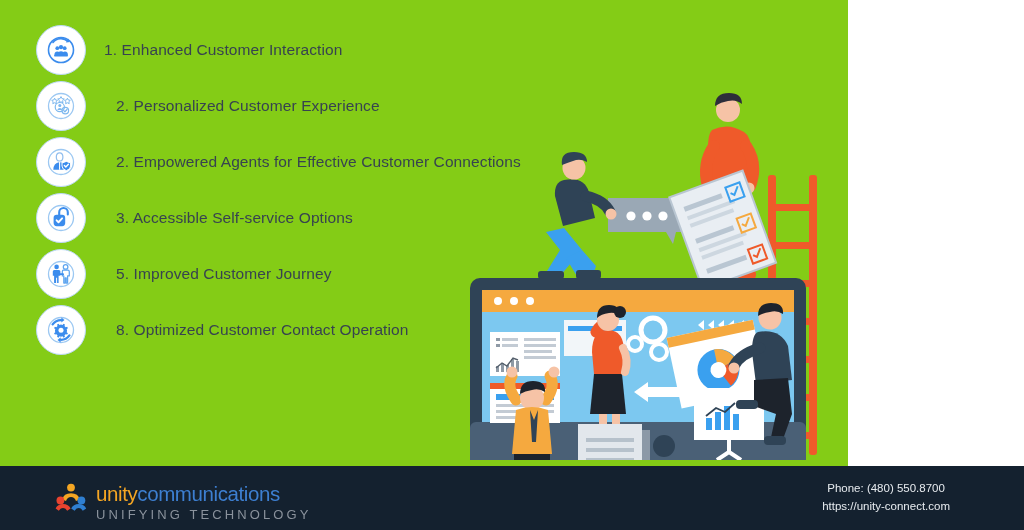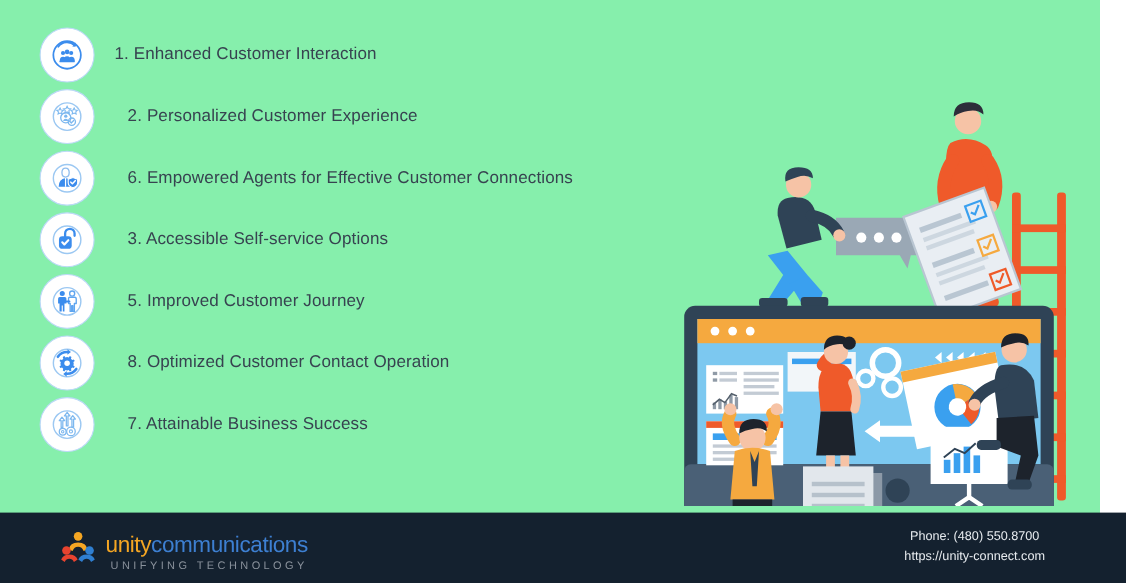--- a/index.html
+++ b/index.html
@@ -2,21 +2,21 @@
 <html><head>
 <meta charset="utf-8">
 <style>
   html,body{margin:0;padding:0;}
   body{
     width:1024px;height:530px;
     background:#ffffff;
     font-family:"Liberation Sans","DejaVu Sans",sans-serif;
     overflow:hidden;position:relative;
   }
-  .infographic{position:relative;width:1000px;height:530px;background:#86efac;}
+  .infographic{position:relative;width:848px;height:530px;background:#84cc16;}
 
   
   .benefit-list{
     position:absolute;left:36px;top:22px;width:600px;
   }
   .benefit-row{
     display:flex;align-items:center;
     height:56px;margin-bottom:0px;
   }
   .benefit-row + .benefit-row{margin-top:0px;gap:12px;}
@@ -53,21 +53,21 @@
   .brand{display:flex;align-items:center;margin-left:55px;}
   .brand-mark{width:32px;height:30px;margin-right:9px;}
   .brand-text{display:flex;flex-direction:column;justify-content:space-between;margin-top:10px;}
   .brand-wordmark{
     font-size:20.5px;letter-spacing:-0.4px;line-height:1;
     font-weight:400;
   }
   .brand-unity{color:#f5a623;}
   .brand-comms{color:#3d7fd1;}
   .brand-tagline{
-    font-size:10px;letter-spacing:3.1px;color:#8a929c;
+    font-size:13px;letter-spacing:3.1px;color:#8a929c;
     margin-top:3px;text-align:right;
   }
   .contact{
     margin-right:74px;text-align:center;color:#e7ebef;
     font-size:11.5px;line-height:1.55;
   }
   .contact div{white-space:nowrap;}
 </style>
 </head>
 <body>
@@ -115,21 +115,21 @@
       <span class="icon-badge">
         <svg width="32" height="32" viewBox="0 0 32 32">
           <circle cx="16" cy="16" r="12.5" fill="none" stroke="#9cc8f2" stroke-width="1.3"></circle>
           <path d="M14.6 6.8 q3.3 0 3.3 4.1 q0 4.1 -3.3 4.1 q-3.3 0-3.3-4.1 q0-4.1 3.3-4.1z" fill="none" stroke="#8fbdee" stroke-width="1.2"></path>
           <path d="M8.3 23.8 q0-6.7 6.3-7.9 q6.3 1.2 6.3 7.9z" fill="#3b8ced"></path>
           <path d="M14.6 15.9 l0 7.9" stroke="#ffffff" stroke-width="1.1" fill="none"></path>
           <path d="M21.3 15.4 l4.3 1.55 v3.1 q0 3.2 -4.3 4.6 q-4.3-1.4 -4.3-4.6 v-3.1z" fill="#3b8ced" stroke="#ffffff" stroke-width="1"></path>
           <path d="M19.4 19.6 l1.4 1.45 2.6-2.8" fill="none" stroke="#ffffff" stroke-width="1.4" stroke-linecap="round" stroke-linejoin="round"></path>
         </svg>
       </span>
-      <span class="benefit-label">6. Empowered Agents for Effective Customer Connections</span>
+      <span class="benefit-label">2. Empowered Agents for Effective Customer Connections</span>
     </div>
 
     <div class="benefit-row">
       <span class="icon-badge">
         <svg width="32" height="32" viewBox="0 0 32 32">
           <circle cx="16" cy="16" r="12.5" fill="none" stroke="#9cc8f2" stroke-width="1.3"></circle>
           <path d="M14.2 13 V10.3 a4.3 4.3 0 0 1 8.6 0 V12.4" fill="none" stroke="#3b8ced" stroke-width="2.1" stroke-linecap="round"></path>
           <rect x="8.6" y="12.8" width="11.6" height="11.4" rx="3.1" fill="#3b8ced"></rect>
           <path d="M11.6 18.3 l1.9 1.95 3.6-3.9" fill="none" stroke="#ffffff" stroke-width="1.9" stroke-linecap="round" stroke-linejoin="round"></path>
         </svg>
@@ -159,35 +159,20 @@
           <path d="M16.4 3.4 l3.1 2.6 -3.2 2.6z" fill="#3b8ced"></path>
           <path d="M24.4 21.4 A10.3 10.3 0 0 1 16 25.8" fill="none" stroke="#3b8ced" stroke-width="2.3" stroke-linecap="round"></path>
           <path d="M15.6 28.5 l-3.1-2.6 3.2-2.6z" fill="#3b8ced"></path>
           <path d="M16 10.6 l1.55.38 .95-1.28 1.45 .84 -.45 1.5 1.13 1.13 1.5-.45 .84 1.45 -1.28 .95 .38 1.55 -.38 1.55 1.28 .95 -.84 1.45 -1.5-.45 -1.13 1.13 .45 1.5 -1.45 .84 -.95-1.28 -1.55 .38 -1.55-.38 -.95 1.28 -1.45-.84 .45-1.5 -1.13-1.13 -1.5 .45 -.84-1.45 1.28-.95 -.38-1.55 .38-1.55 -1.28-.95 .84-1.45 1.5 .45 1.13-1.13 -.45-1.5 1.45-.84 .95 1.28z" fill="#3b8ced"></path>
           <circle cx="16" cy="16.2" r="2.5" fill="#ffffff"></circle>
         </svg>
       </span>
       <span class="benefit-label">8. Optimized Customer Contact Operation</span>
     </div>
 
-    <div class="benefit-row">
-      <span class="icon-badge">
-        <svg width="32" height="32" viewBox="0 0 32 32">
-          <circle cx="16" cy="16" r="12.5" fill="none" stroke="#9cc8f2" stroke-width="1.3"></circle>
-          <path d="M10.6 18.6 v-6.2 l-1.7 0 2.45-3.1 2.45 3.1 -1.7 0 v6.2z" fill="none" stroke="#7db8ef" stroke-width="1.15" stroke-linejoin="round"></path>
-          <path d="M15.3 17.2 v-9.1 l-1.75 0 2.5-3.3 2.5 3.3 -1.75 0 v9.1z" fill="none" stroke="#7db8ef" stroke-width="1.15" stroke-linejoin="round"></path>
-          <path d="M20.4 18.4 v-7.4 l-1.7 0 2.45-3.1 2.45 3.1 -1.7 0 v7.4z" fill="none" stroke="#7db8ef" stroke-width="1.15" stroke-linejoin="round"></path>
-          <circle cx="12" cy="22.5" r="3.1" fill="none" stroke="#7db8ef" stroke-width="1.15"></circle>
-          <circle cx="12" cy="22.5" r="1.1" fill="none" stroke="#7db8ef" stroke-width="1"></circle>
-          <circle cx="19.5" cy="22.2" r="3.9" fill="none" stroke="#7db8ef" stroke-width="1.15"></circle>
-          <circle cx="19.5" cy="22.2" r="1.4" fill="none" stroke="#7db8ef" stroke-width="1"></circle>
-        </svg>
-      </span>
-      <span class="benefit-label">7. Attainable Business Success</span>
-    </div>
 
   </div>
 
   <div class="illustration">
     <svg width="380" height="380" viewBox="0 0 380 380">
 
       <g>
         <rect x="300" y="95" width="8" height="280" rx="3" fill="#ef5a2a"></rect>
         <rect x="341" y="95" width="8" height="280" rx="3" fill="#ef5a2a"></rect>
         <rect x="300" y="124" width="49" height="7" fill="#ef5a2a"></rect>

